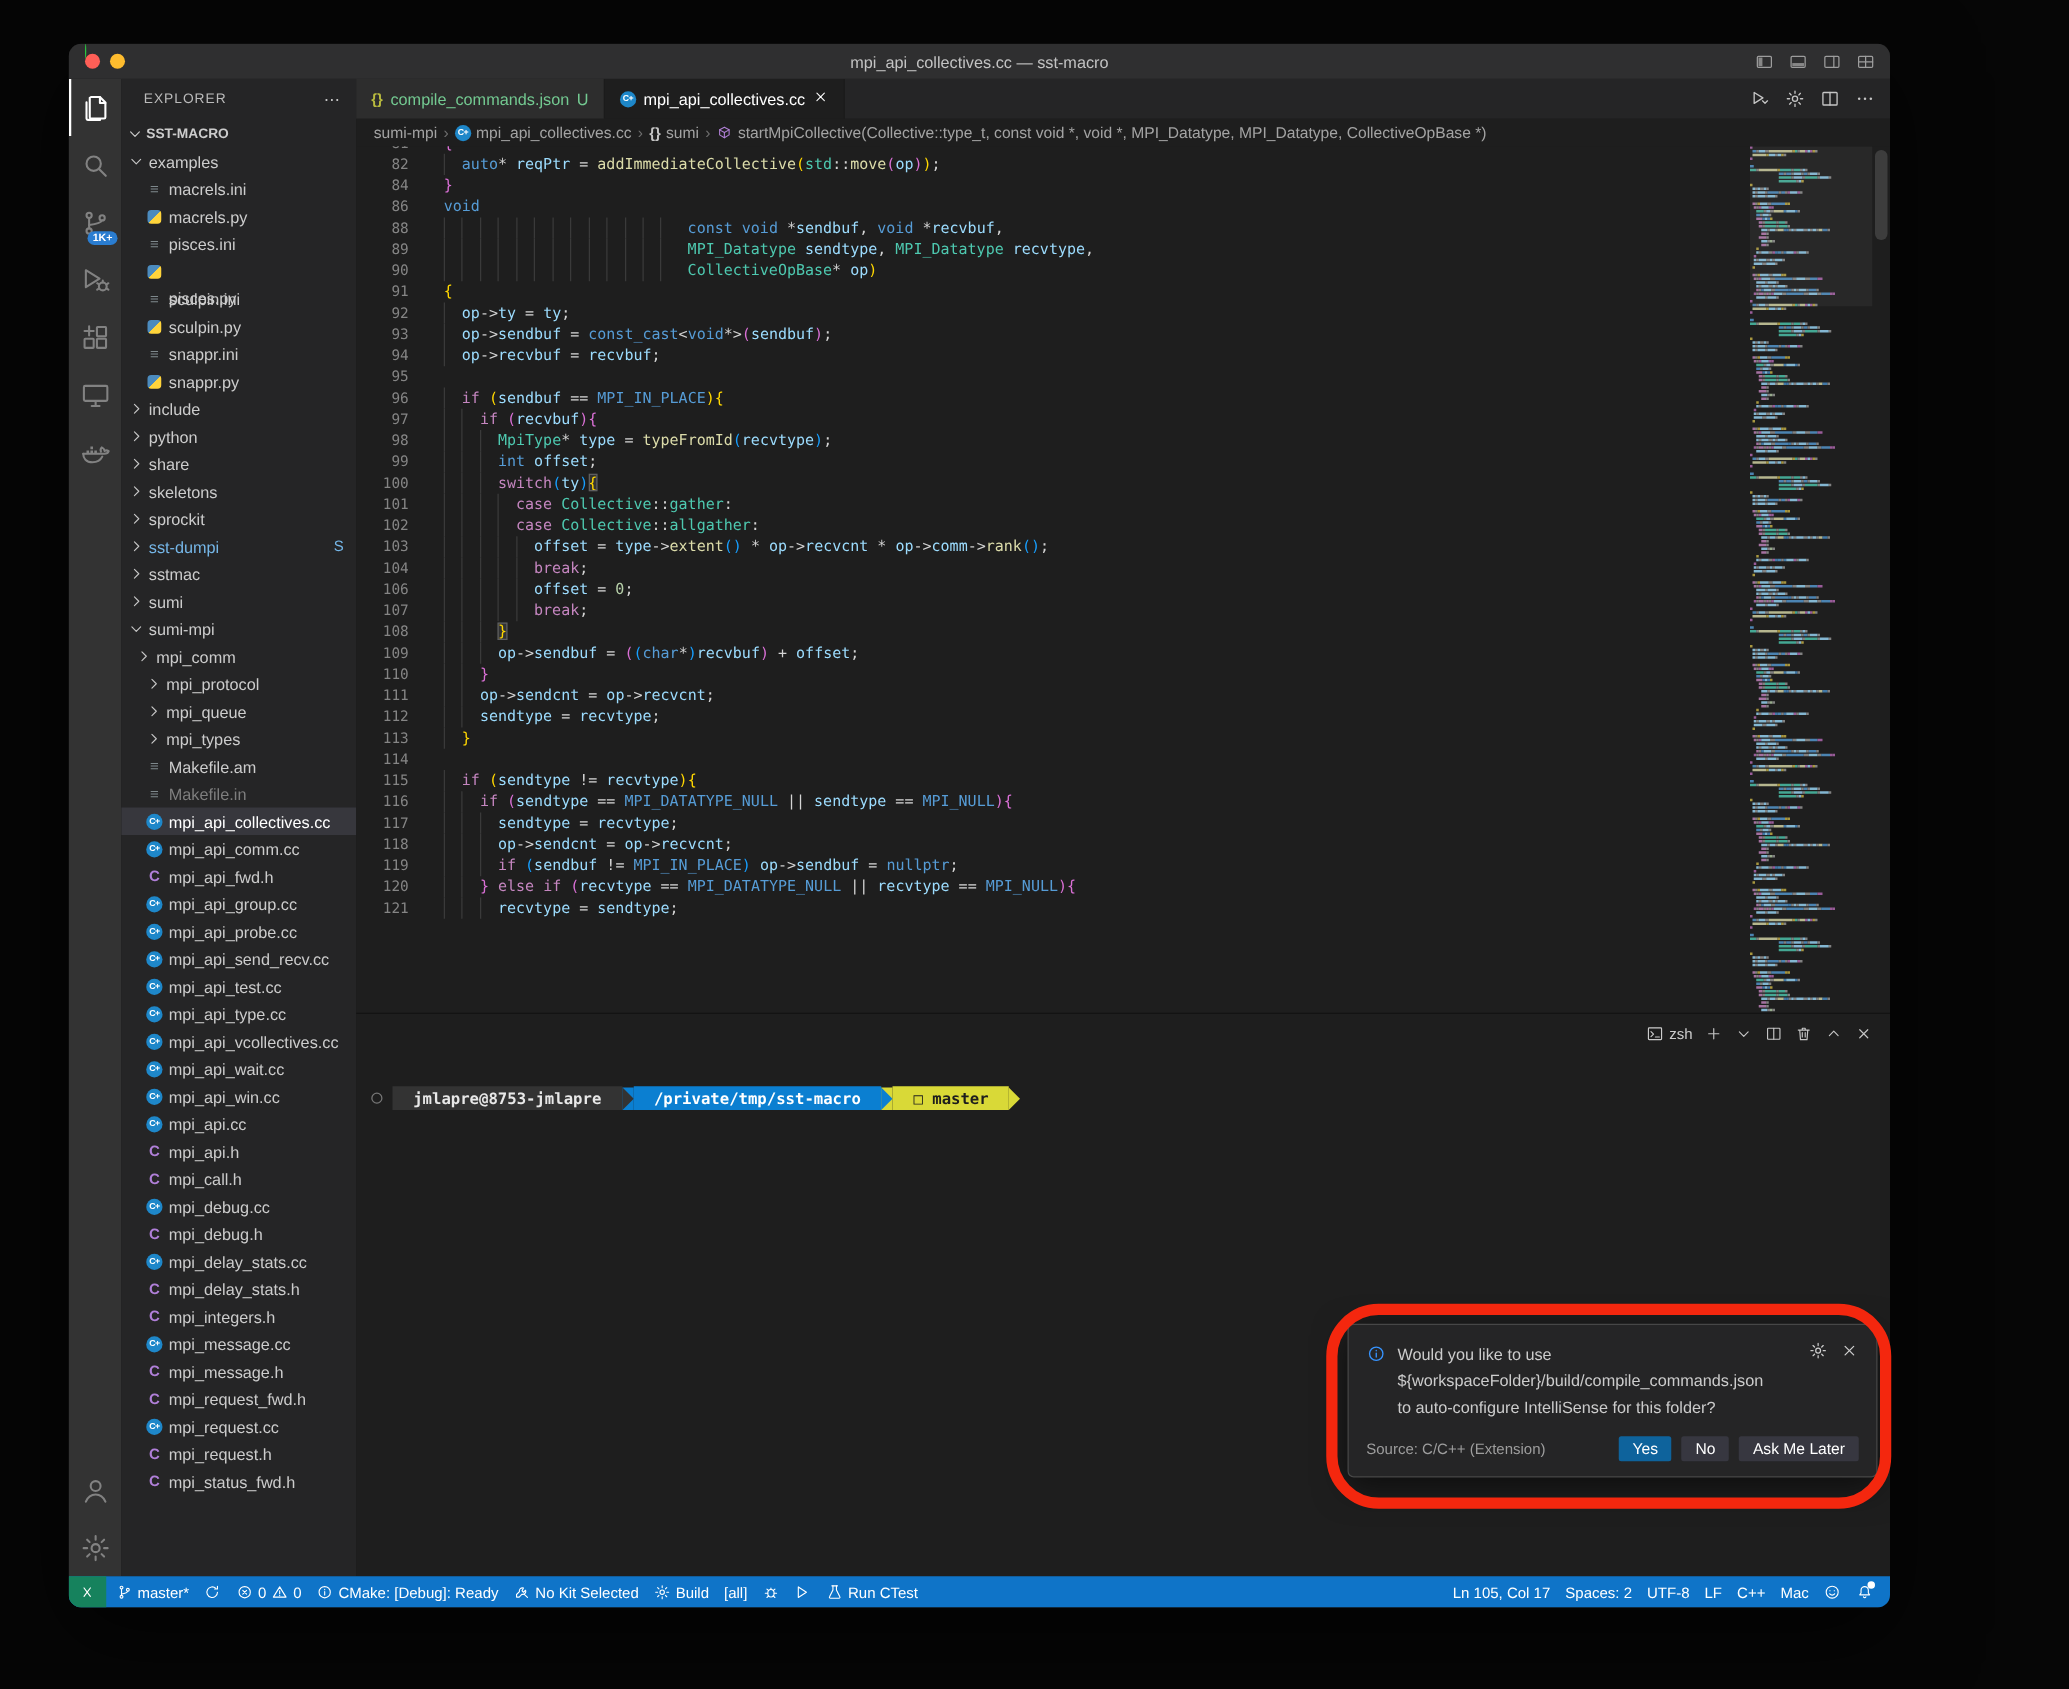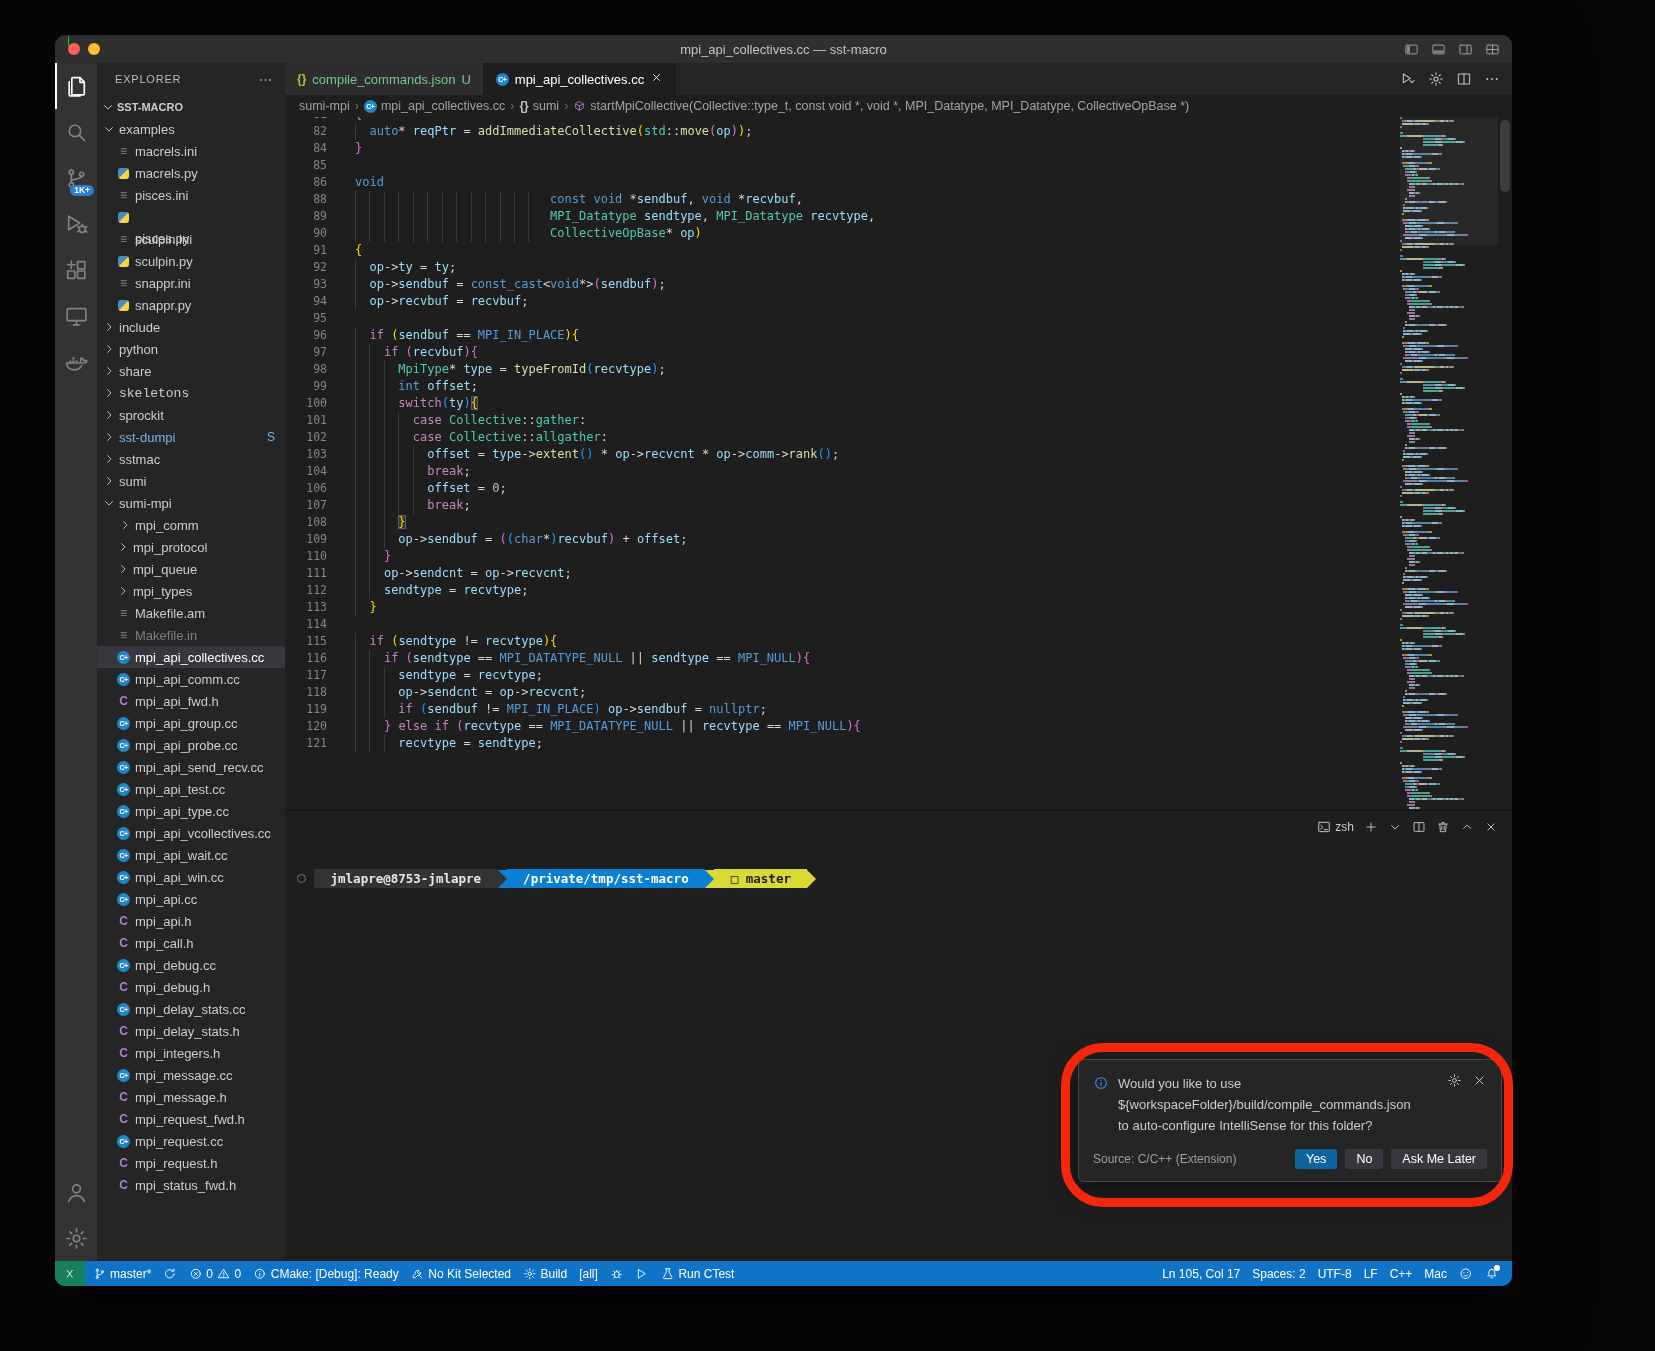--- a/index.html
+++ b/index.html
@@ -358,34 +358,34 @@
               <span class="lbl" style="margin-left: 2px;">python</span>
             </div>
             <div class="tree-row" style="padding-left: 4px;">
               <span class="tree-chev">
                 <svg viewBox="0 0 24 24" fill="none" stroke="currentColor" stroke-width="1.6" stroke-linecap="round" stroke-linejoin="round">
                   <path d="m9.5 6 6 6-6 6"></path>
                 </svg>
               </span>
               <span class="lbl" style="margin-left: 2px;">share</span>
             </div>
-            <div class="tree-row" style="padding-left: 4px; font-family: Liberation Mono, monospace;">
-              <span class="tree-chev">
-                <svg viewBox="0 0 24 24" fill="none" stroke="currentColor" stroke-width="1.6" stroke-linecap="round" stroke-linejoin="round">
-                  <path d="m9.5 6 6 6-6 6"></path>
-                </svg>
-              </span>
-              <span class="lbl" style="margin-left: 2px;">skeletons</span>
-            </div>
             <div class="tree-row" style="padding-left: 4px;">
               <span class="tree-chev">
                 <svg viewBox="0 0 24 24" fill="none" stroke="currentColor" stroke-width="1.6" stroke-linecap="round" stroke-linejoin="round">
                   <path d="m9.5 6 6 6-6 6"></path>
                 </svg>
               </span>
+              <span class="lbl" style="margin-left: 2px;">skeletons</span>
+            </div>
+            <div class="tree-row" style="padding-left: 4px;">
+              <span class="tree-chev">
+                <svg viewBox="0 0 24 24" fill="none" stroke="currentColor" stroke-width="1.6" stroke-linecap="round" stroke-linejoin="round">
+                  <path d="m9.5 6 6 6-6 6"></path>
+                </svg>
+              </span>
               <span class="lbl" style="margin-left: 2px;">sprockit</span>
             </div>
             <div class="tree-row submodule" style="padding-left: 4px;">
               <span class="tree-chev">
                 <svg viewBox="0 0 24 24" fill="none" stroke="currentColor" stroke-width="1.6" stroke-linecap="round" stroke-linejoin="round">
                   <path d="m9.5 6 6 6-6 6"></path>
                 </svg>
               </span>
               <span class="lbl" style="margin-left: 2px;">sst-dumpi</span>
               <span class="tree-badge">S</span>
@@ -407,21 +407,21 @@
               <span class="lbl" style="margin-left: 2px;">sumi</span>
             </div>
             <div class="tree-row" style="padding-left: 4px;">
               <span class="tree-chev">
                 <svg viewBox="0 0 24 24" fill="none" stroke="currentColor" stroke-width="1.6" stroke-linecap="round" stroke-linejoin="round">
                   <path d="m6 9.5 6 6 6-6"></path>
                 </svg>
               </span>
               <span class="lbl" style="margin-left: 2px;">sumi-mpi</span>
             </div>
-            <div class="tree-row" style="padding-left: 20px;">
+            <div class="tree-row" style="padding-left: 10px;">
               <span class="tree-chev">
                 <svg viewBox="0 0 24 24" fill="none" stroke="currentColor" stroke-width="1.6" stroke-linecap="round" stroke-linejoin="round">
                   <path d="m9.5 6 6 6-6 6"></path>
                 </svg>
               </span>
               <span class="lbl" style="margin-left: 2px;">mpi_comm</span>
             </div>
             <div class="tree-row" style="padding-left: 18px;">
               <span class="tree-chev">
                 <svg viewBox="0 0 24 24" fill="none" stroke="currentColor" stroke-width="1.6" stroke-linecap="round" stroke-linejoin="round">
@@ -689,24 +689,20 @@
                 <span class="ln">81</span>
                 <span class="lc"><span class="t-b2">{</span></span>
               </div>
               <div class="code-line">
                 <span class="ln">82</span>
                 <span class="lc"><span class="t-pl">  </span><span class="t-kw">auto</span><span class="t-pl">* </span><span class="t-v">reqPtr</span><span class="t-pl"> = </span><span class="t-fn">addImmediateCollective</span><span class="t-b1">(</span><span class="t-ty">std</span><span class="t-pl">::</span><span class="t-fn">move</span><span class="t-b2">(</span><span class="t-v">op</span><span class="t-b2">)</span><span class="t-b1">)</span><span class="t-pl">;</span><span class="g" style="left: 0px;"></span></span>
               </div>
               <div class="code-line">
                 <span class="ln">84</span>
                 <span class="lc"><span class="t-b2">}</span></span>
-              </div>
-              <div class="code-line">
-                <span class="ln">85</span>
-                <span class="lc"></span>
               </div>
               <div class="code-line">
                 <span class="ln">86</span>
                 <span class="lc"><span class="t-kw">void</span></span>
               </div>
               <div class="code-line">
                 <span class="ln">88</span>
                 <span class="lc"><span class="t-pl">                           </span><span class="t-kw">const</span><span class="t-pl"> </span><span class="t-kw">void</span><span class="t-pl"> *</span><span class="t-v">sendbuf</span><span class="t-pl">, </span><span class="t-kw">void</span><span class="t-pl"> *</span><span class="t-v">recvbuf</span><span class="t-pl">,</span><span class="g" style="left: 0px;"></span><span class="g" style="left: 14.45px;"></span><span class="g" style="left: 28.9px;"></span><span class="g" style="left: 43.35px;"></span><span class="g" style="left: 57.8px;"></span><span class="g" style="left: 72.25px;"></span><span class="g" style="left: 86.7px;"></span><span class="g" style="left: 101.15px;"></span><span class="g" style="left: 115.6px;"></span><span class="g" style="left: 130.05px;"></span><span class="g" style="left: 144.5px;"></span><span class="g" style="left: 158.95px;"></span><span class="g" style="left: 173.4px;"></span></span>
               </div>
               <div class="code-line">

